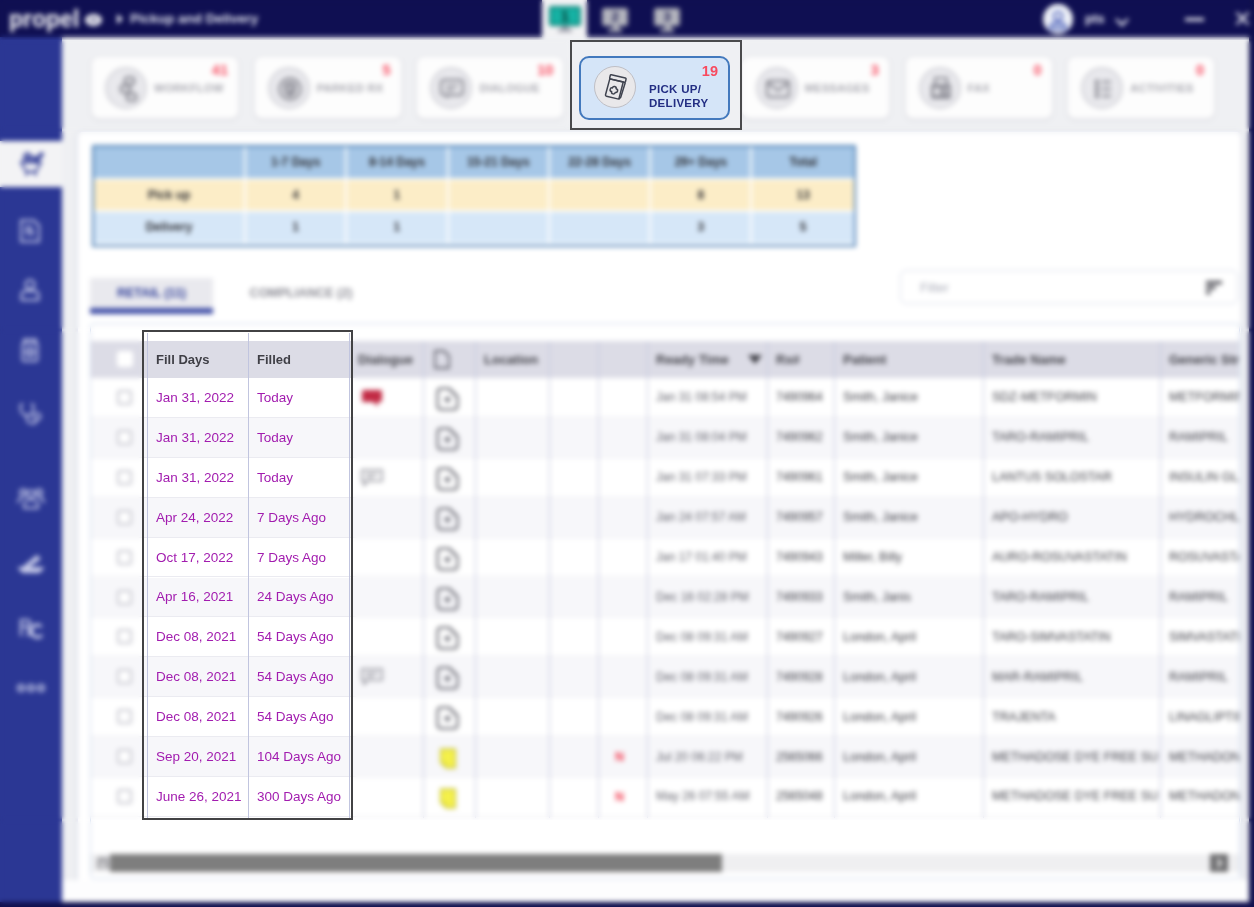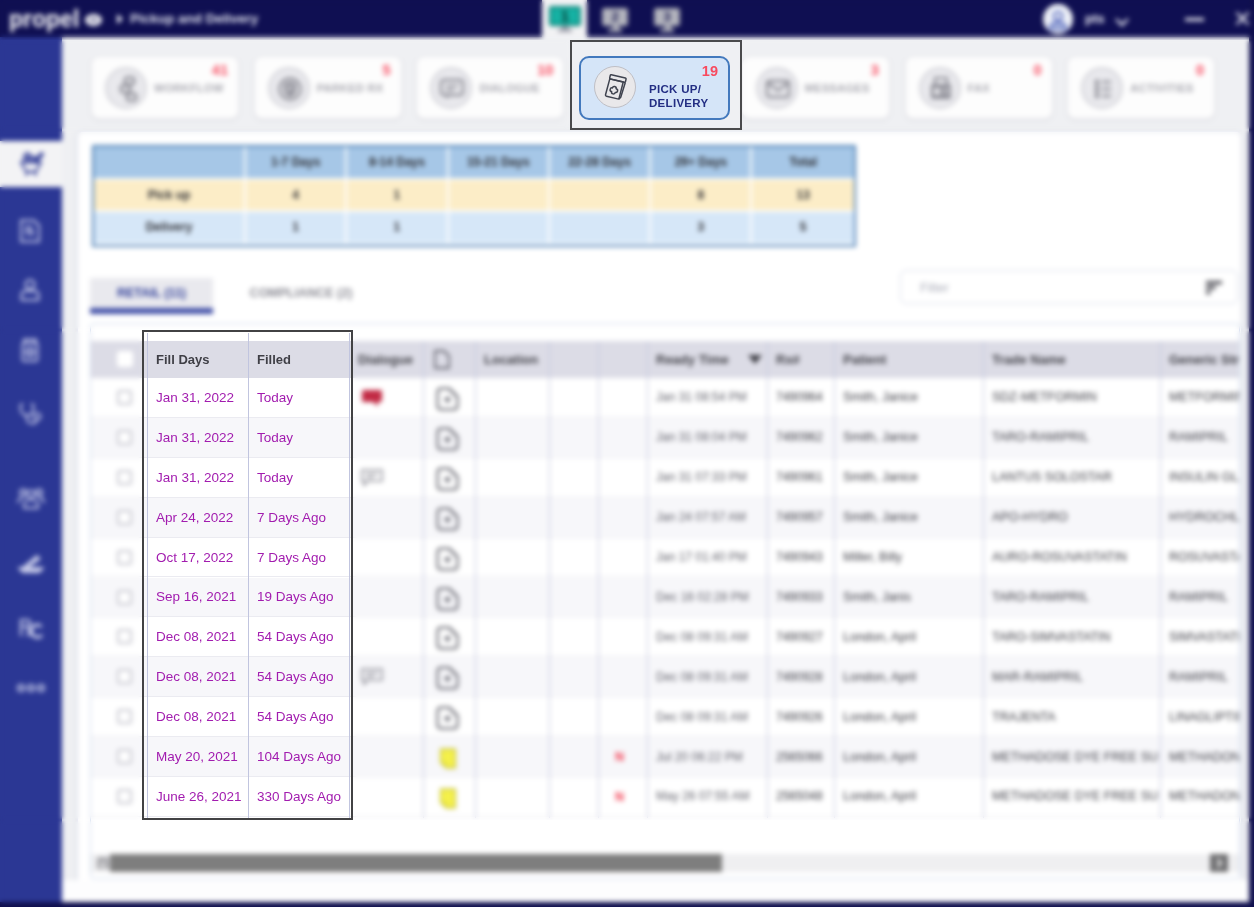--- a/index.html
+++ b/index.html
@@ -423,22 +423,22 @@
         <circle cx="11.5" cy="12.5" r="2.6" fill="#63636c"></circle>
       </svg></div>
     <div class="cell" style="left:556px; width:120px; color:#60606a; font-size:12px;">Jan 17 01:40 PM</div>
     <div class="cell" style="left:676px; width:67px; font-size:12px;">7490943</div>
     <div class="cell" style="left:743px; width:149px;">Miller, Billy</div>
     <div class="cell" style="left:892px; width:177px;">AURO-ROSUVASTATIN</div>
     <div class="cell" style="left:1069px; width:79px;">ROSUVASTATIN</div>
   </div>
 <div class="row alt" style="top:577.5px;">
     <div class="cbx"></div>
-    <div class="cell sharp" style="left:56px; width:101px;">Sep 16, 2021</div>
-    <div class="cell sharp" style="left:157px; width:101px;">19 Days Ago</div>
+    <div class="cell sharp" style="left:56px; width:101px;">Apr 16, 2021</div>
+    <div class="cell sharp" style="left:157px; width:101px;">24 Days Ago</div>
     <div style="position:absolute; left:345px; top:9px;"><svg width="23" height="24" viewBox="0 0 23 24">
         <g stroke="#63636c" fill="none" stroke-width="2" stroke-linejoin="round">
           <path d="M5.5 1.5 H13.2 L21.5 9.8 V18.5 Q21.5 22.5 17.5 22.5 H5.5 Q1.5 22.5 1.5 18.5 V5.5 Q1.5 1.5 5.5 1.5 Z"></path>
           <path d="M13.6 2.6 L20.4 9.4" stroke-width="1.6"></path>
         </g>
         <circle cx="11.5" cy="12.5" r="2.6" fill="#63636c"></circle>
       </svg></div>
     <div class="cell" style="left:556px; width:120px; color:#60606a; font-size:12px;">Dec 16 02:28 PM</div>
     <div class="cell" style="left:676px; width:67px; font-size:12px;">7490933</div>
     <div class="cell" style="left:743px; width:149px;">Smith, Janis</div>
@@ -495,37 +495,37 @@
         <circle cx="11.5" cy="12.5" r="2.6" fill="#63636c"></circle>
       </svg></div>
     <div class="cell" style="left:556px; width:120px; color:#60606a; font-size:12px;">Dec 08 09:31 AM</div>
     <div class="cell" style="left:676px; width:67px; font-size:12px;">7490926</div>
     <div class="cell" style="left:743px; width:149px;">London, April</div>
     <div class="cell" style="left:892px; width:177px;">TRAJENTA</div>
     <div class="cell" style="left:1069px; width:79px;">LINAGLIPTIN</div>
   </div>
 <div class="row alt" style="top:737.0999999999999px;">
     <div class="cbx"></div>
-    <div class="cell sharp" style="left:56px; width:101px;">May 20, 2021</div>
+    <div class="cell sharp" style="left:56px; width:101px;">Sep 20, 2021</div>
     <div class="cell sharp" style="left:157px; width:101px;">104 Days Ago</div>
     <div style="position:absolute; left:345px; top:9px;"><svg width="24" height="25" viewBox="0 0 24 25">
         <path d="M4.5 3 H19.5 V22 H10 L4.5 16.5 Z" fill="#f4f04a" stroke="#c5c04a" stroke-width="1.3" stroke-linejoin="round"></path>
         <path d="M4.5 16.5 L10 16.5 L10 22 Z" fill="#d8d43e"></path>
       </svg></div>
     <div style="position:absolute; left:524px; top:13px; color:#f2394e; font-size:12.5px; font-weight:bold;">N</div>
     <div class="cell" style="left:556px; width:120px; color:#60606a; font-size:12px;">Jul 20 06:22 PM</div>
     <div class="cell" style="left:676px; width:67px; font-size:12px;">2565066</div>
     <div class="cell" style="left:743px; width:149px;">London, April</div>
     <div class="cell" style="left:892px; width:177px;">METHADOSE DYE FREE SU</div>
     <div class="cell" style="left:1069px; width:79px;">METHADONE</div>
   </div>
 <div class="row" style="top:777.0px;">
     <div class="cbx"></div>
     <div class="cell sharp" style="left:56px; width:101px;">June 26, 2021</div>
-    <div class="cell sharp" style="left:157px; width:101px;">330 Days Ago</div>
+    <div class="cell sharp" style="left:157px; width:101px;">300 Days Ago</div>
     <div style="position:absolute; left:345px; top:9px;"><svg width="24" height="25" viewBox="0 0 24 25">
         <path d="M4.5 3 H19.5 V22 H10 L4.5 16.5 Z" fill="#f4f04a" stroke="#c5c04a" stroke-width="1.3" stroke-linejoin="round"></path>
         <path d="M4.5 16.5 L10 16.5 L10 22 Z" fill="#d8d43e"></path>
       </svg></div>
     <div style="position:absolute; left:524px; top:13px; color:#f2394e; font-size:12.5px; font-weight:bold;">N</div>
     <div class="cell" style="left:556px; width:120px; color:#60606a; font-size:12px;">May 26 07:55 AM</div>
     <div class="cell" style="left:676px; width:67px; font-size:12px;">2565048</div>
     <div class="cell" style="left:743px; width:149px;">London, April</div>
     <div class="cell" style="left:892px; width:177px;">METHADOSE DYE FREE SU</div>
     <div class="cell" style="left:1069px; width:79px;">METHADONE</div>

